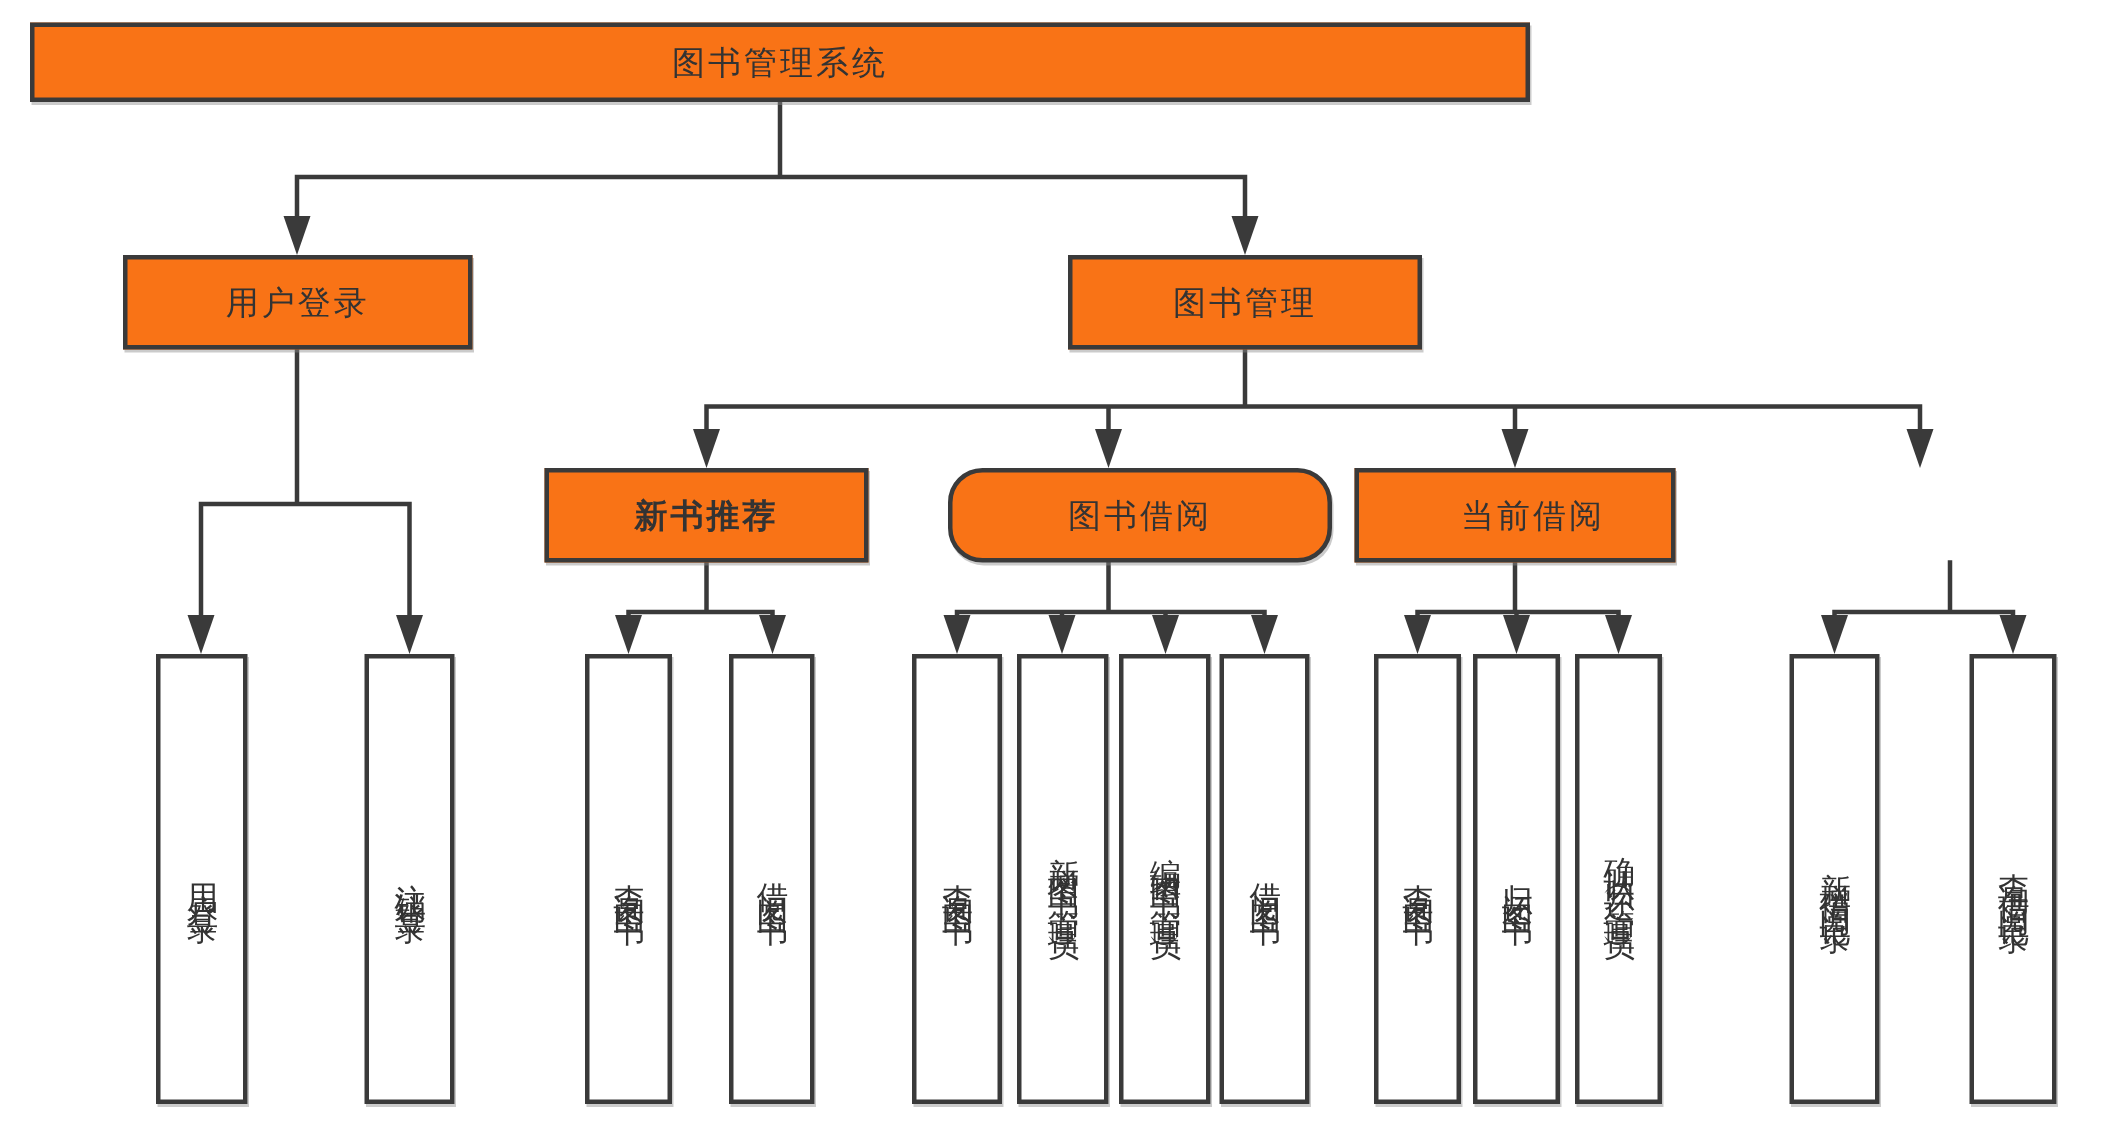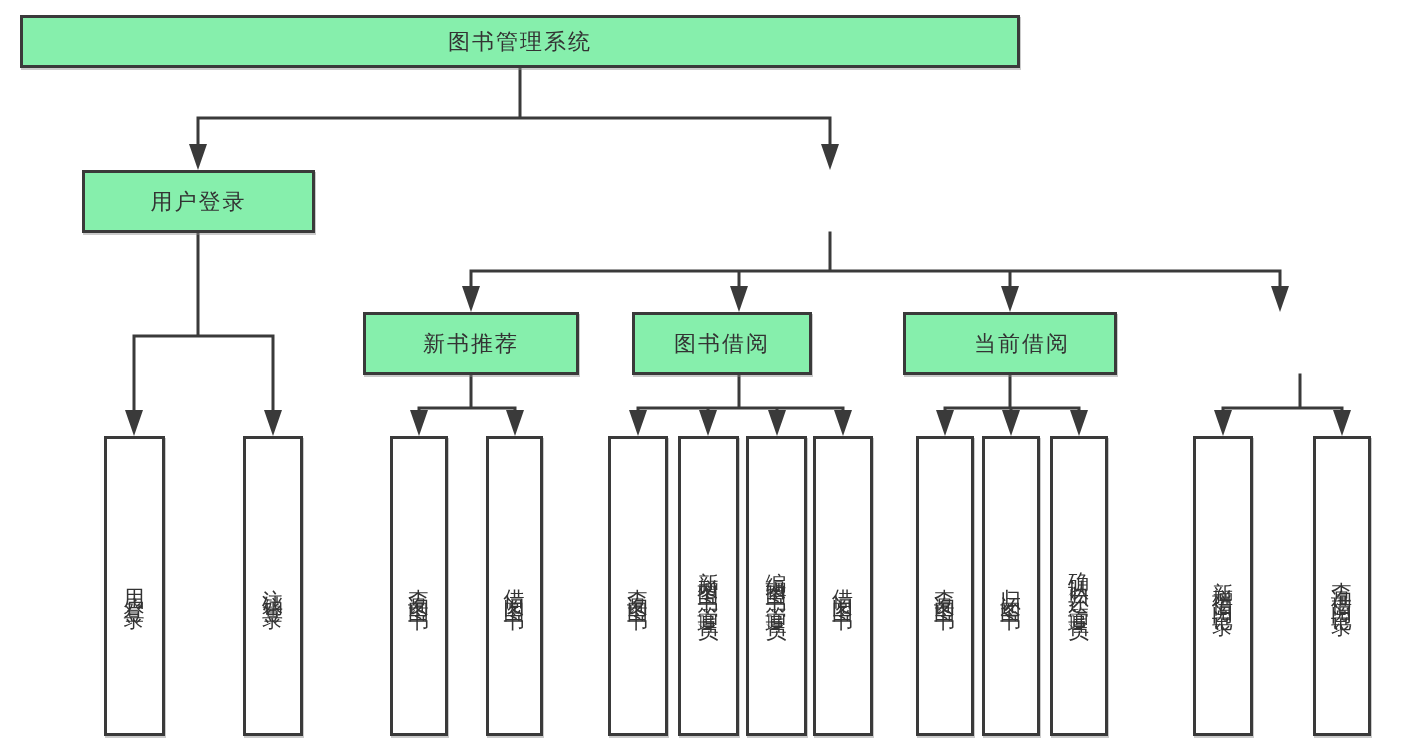--- a/index.html
+++ b/index.html
@@ -3,21 +3,21 @@
 <meta charset="utf-8">
 <style>
   html,body{margin:0;padding:0;background:#ffffff;}
   .stage{
     position:relative;width:1405px;height:747px;background:#ffffff;overflow:hidden;
     font-family:"Liberation Sans","DejaVu Sans",sans-serif;
   }
   .stage svg{position:absolute;left:0;top:0;z-index:1;}
   .node{
     position:absolute;box-sizing:border-box;z-index:2;
-    border:3px solid #3a3a3a;background:#86efac;
+    border:3px solid #3a3a3a;background:#f97316;
     display:flex;align-items:center;justify-content:center;
     font-size:22px;letter-spacing:2px;color:#333333;
     box-shadow:1px 2px 0 rgba(140,140,140,0.45);
   }
   .leaf{
     position:absolute;box-sizing:border-box;z-index:2;
     border:3px solid #3a3a3a;background:#ffffff;
     display:flex;align-items:center;justify-content:center;
     box-shadow:1px 2px 0 rgba(140,140,140,0.45);
   }
@@ -86,23 +86,24 @@
       <polygon points="1002,410 1020,410 1011,436"></polygon>
       <polygon points="1070,410 1088,410 1079,436"></polygon>
       <polygon points="1214,410 1232,410 1223,436"></polygon>
       <polygon points="1333,410 1351,410 1342,436"></polygon>
     </g>
   </svg>
 
   <div class="node" style="left:20px;top:15px;width:1000px;height:53px;">图书管理系统</div>
 
   <div class="node" style="left:82px;top:170px;width:233px;height:63px;">用户登录</div>
+  <div class="node" style="left:712px;top:170px;width:236px;height:63px;">图书管理</div>
 
-  <div class="node" style="left:363px;top:312px;width:216px;height:63px;">新书推荐</div>
-  <div class="node" style="left:632px;top:312px;width:180px;height:63px;">图书借阅</div>
+  <div class="node" style="left:363px;top:312px;width:216px;height:63px;font-weight:bold;">新书推荐</div>
+  <div class="node" style="left:632px;top:312px;width:256px;height:63px;border-radius:23px;">图书借阅</div>
   <div class="node" style="left:903px;top:312px;width:214px;height:63px;padding-left:24px;">当前借阅</div>
 
   <div class="leaf" style="left:104px;top:436px;width:61px;height:300px;">
     <span class="vtext">用户登录</span>
   </div>
   <div class="leaf" style="left:243px;top:436px;width:60px;height:300px;">
     <span class="vtext">注销登录</span>
   </div>
   <div class="leaf" style="left:390px;top:436px;width:58px;height:300px;">
     <span class="vtext">查询图书</span>

